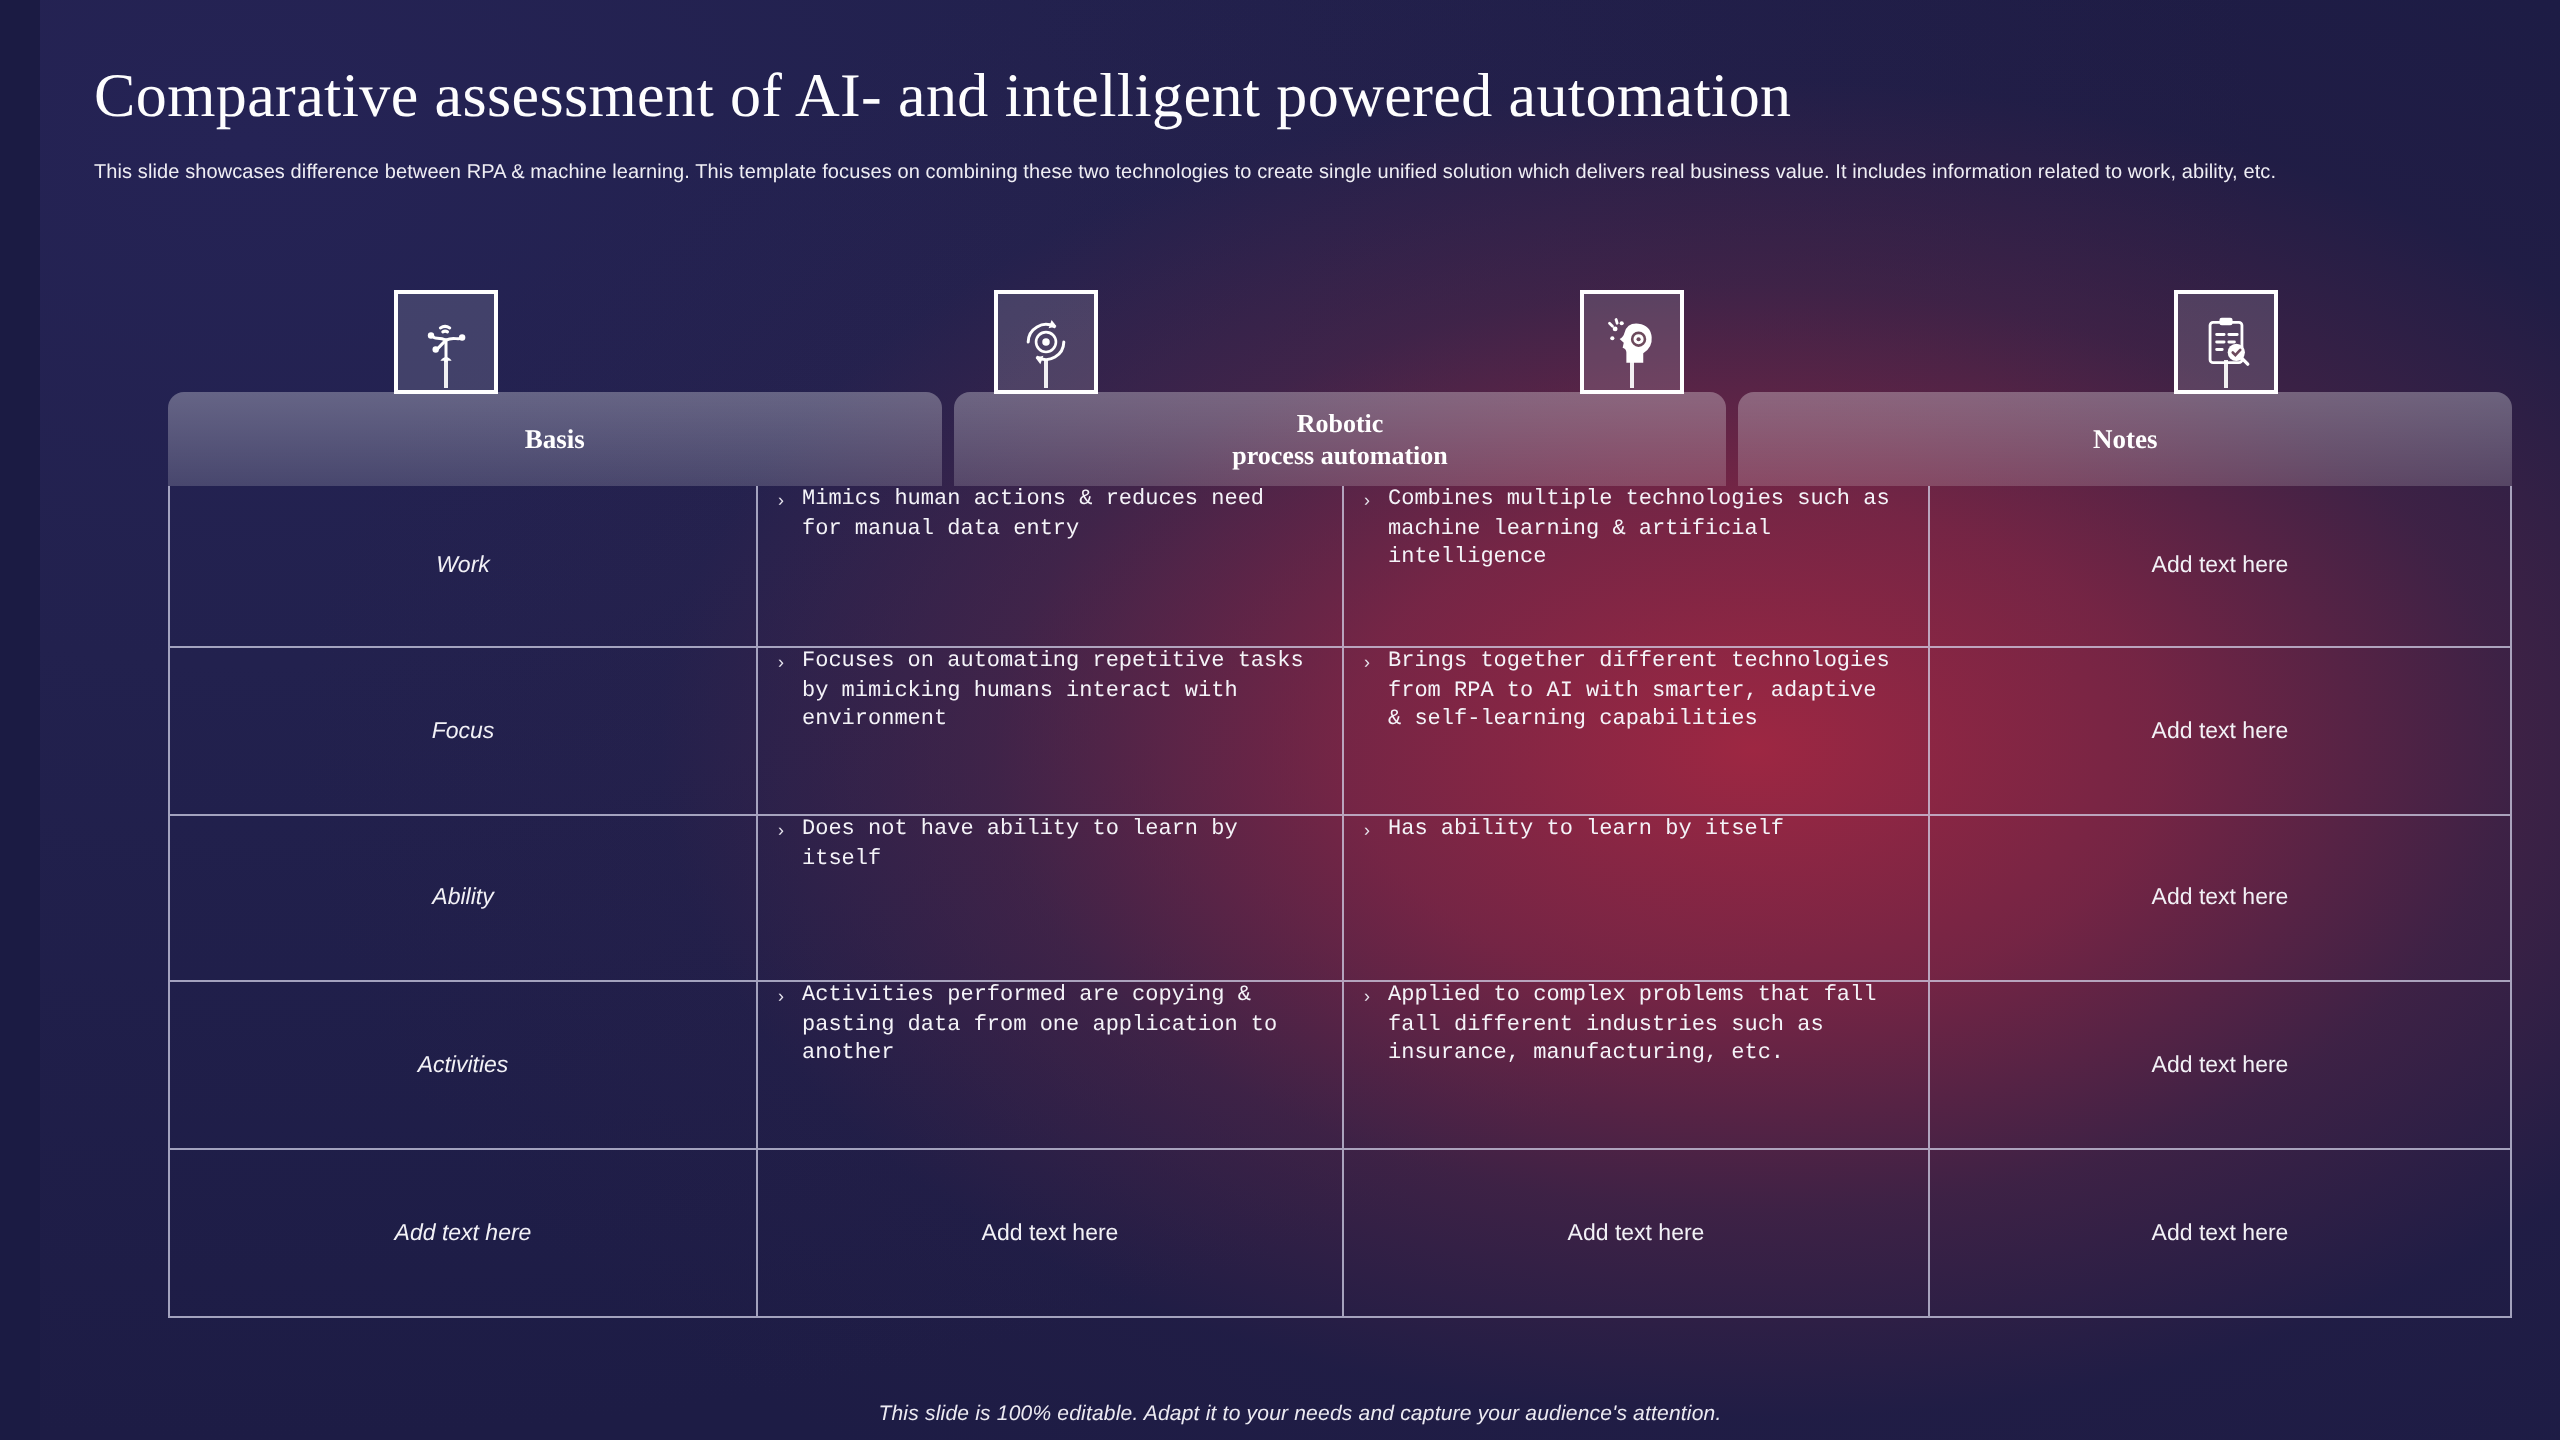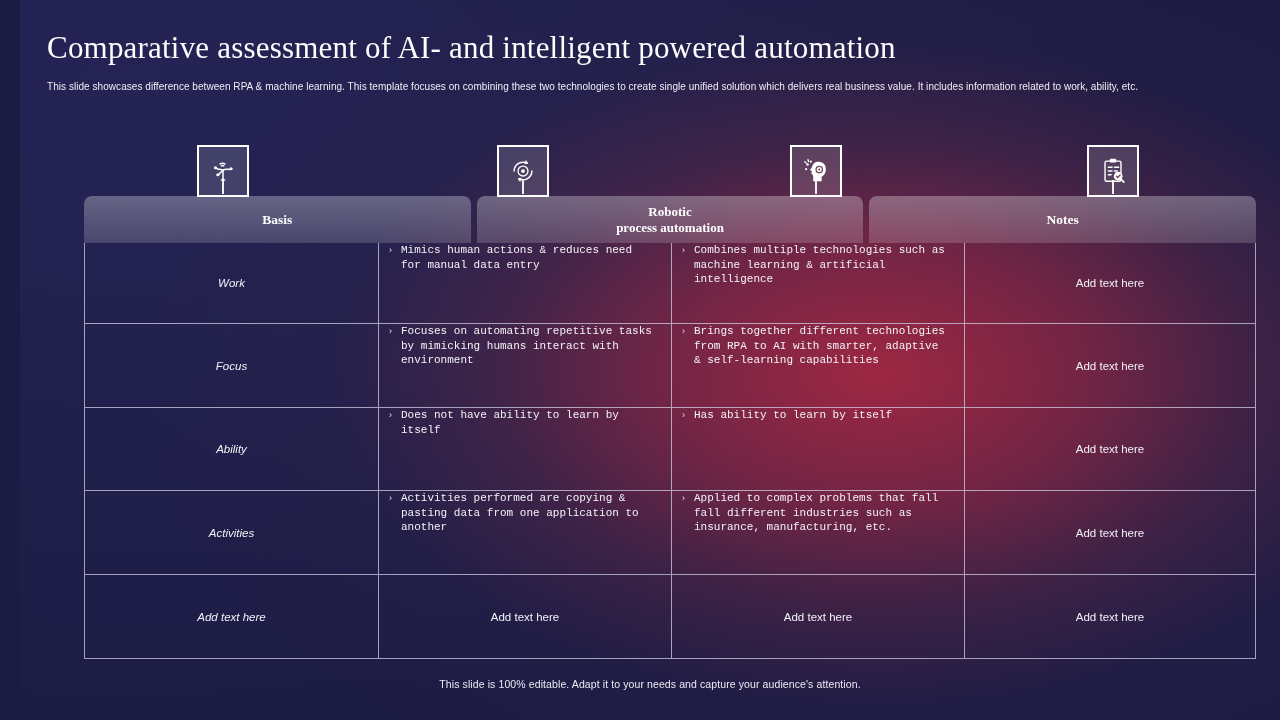--- a/index.html
+++ b/index.html
@@ -77,22 +77,22 @@
     margin-right:9px;flex:0 0 auto;font-family:"Liberation Sans",sans-serif;
   }
   .bullet .tx{font-size:11px;line-height:14.5px;color:#f4f3f8;font-family:Liberation Mono, monospace;}
   .r0{height:80px;}
   .r1{height:83px;}
   .r2{height:82px;}
   .r3{height:83px;}
   .r4{height:83px;}
   
   .footer{
-    position:absolute;left:0;right:0;top:678px;
-    text-align:center;font-size:10.5px;color:#eceaf2;letter-spacing:.1px;
+    position:absolute;left:0;right:0;top:701px;
+    text-align:center;font-size:10.5px;color:#eceaf2;letter-spacing:.1px;font-style:italic;
   }
 </style>
 </head>
 <body>
 
 <div id="slide">
 
   <div class="title">Comparative assessment of AI- and intelligent powered automation</div>
   <div class="subtitle">This slide showcases  difference between RPA &amp; machine learning. This template focuses on combining these two technologies to create single unified solution which delivers real business value. It includes information related to work, ability, etc.</div>
 

